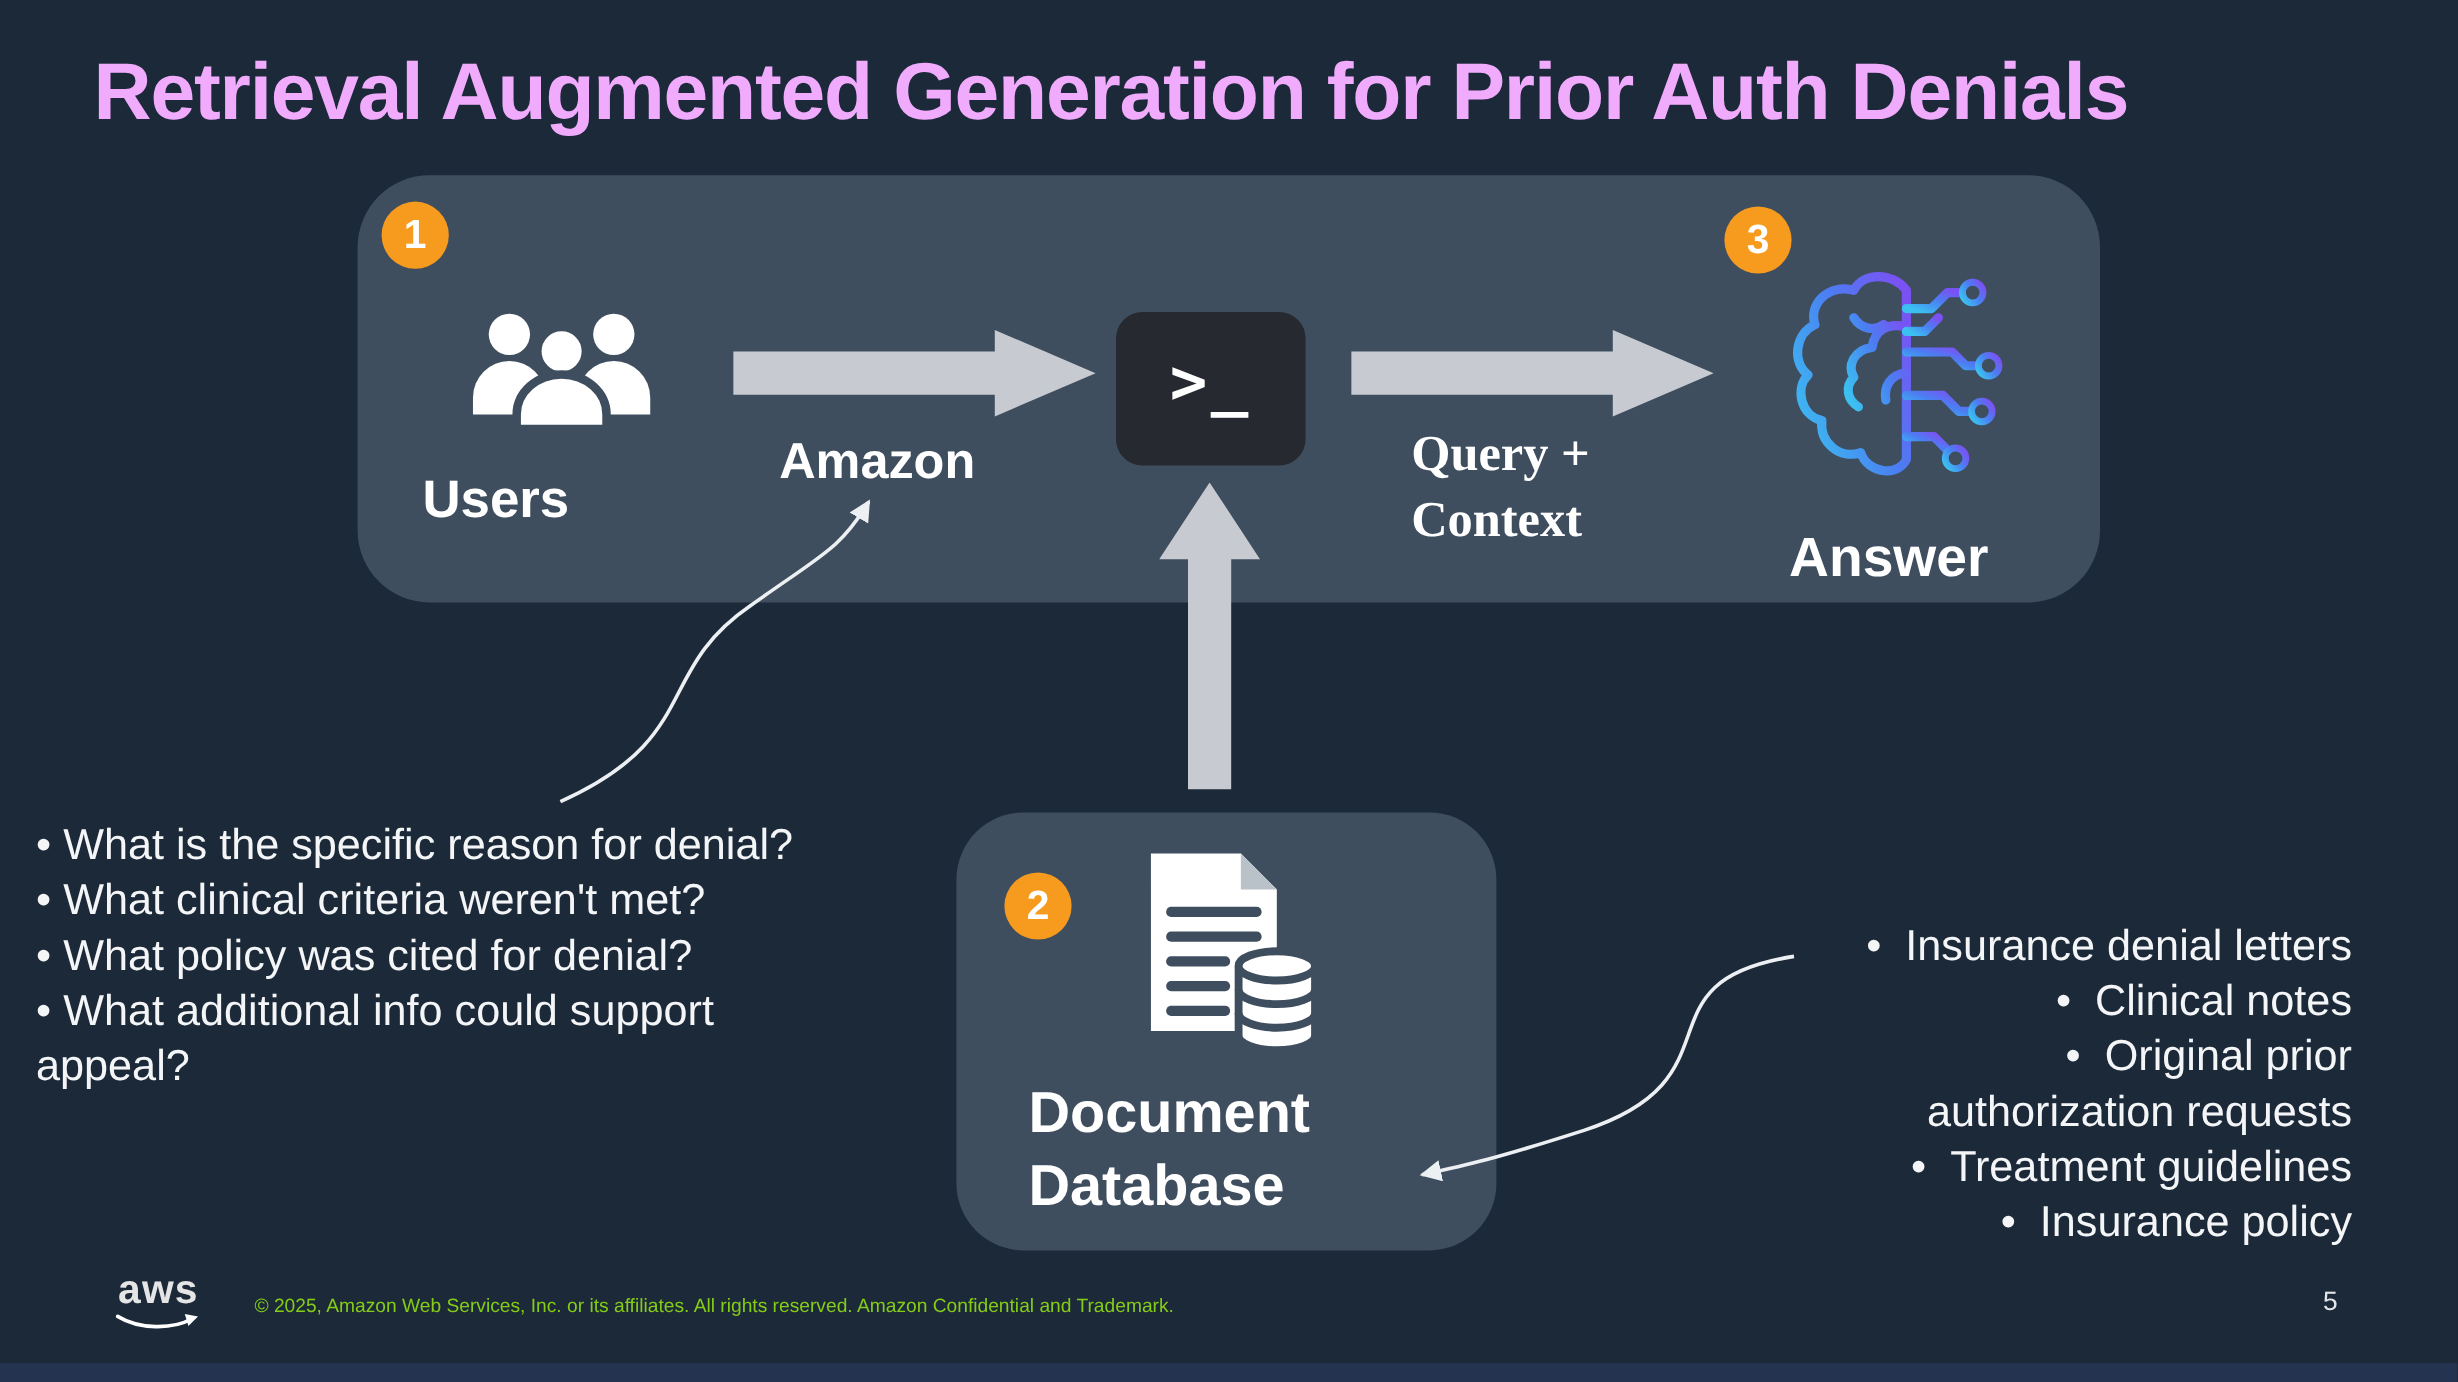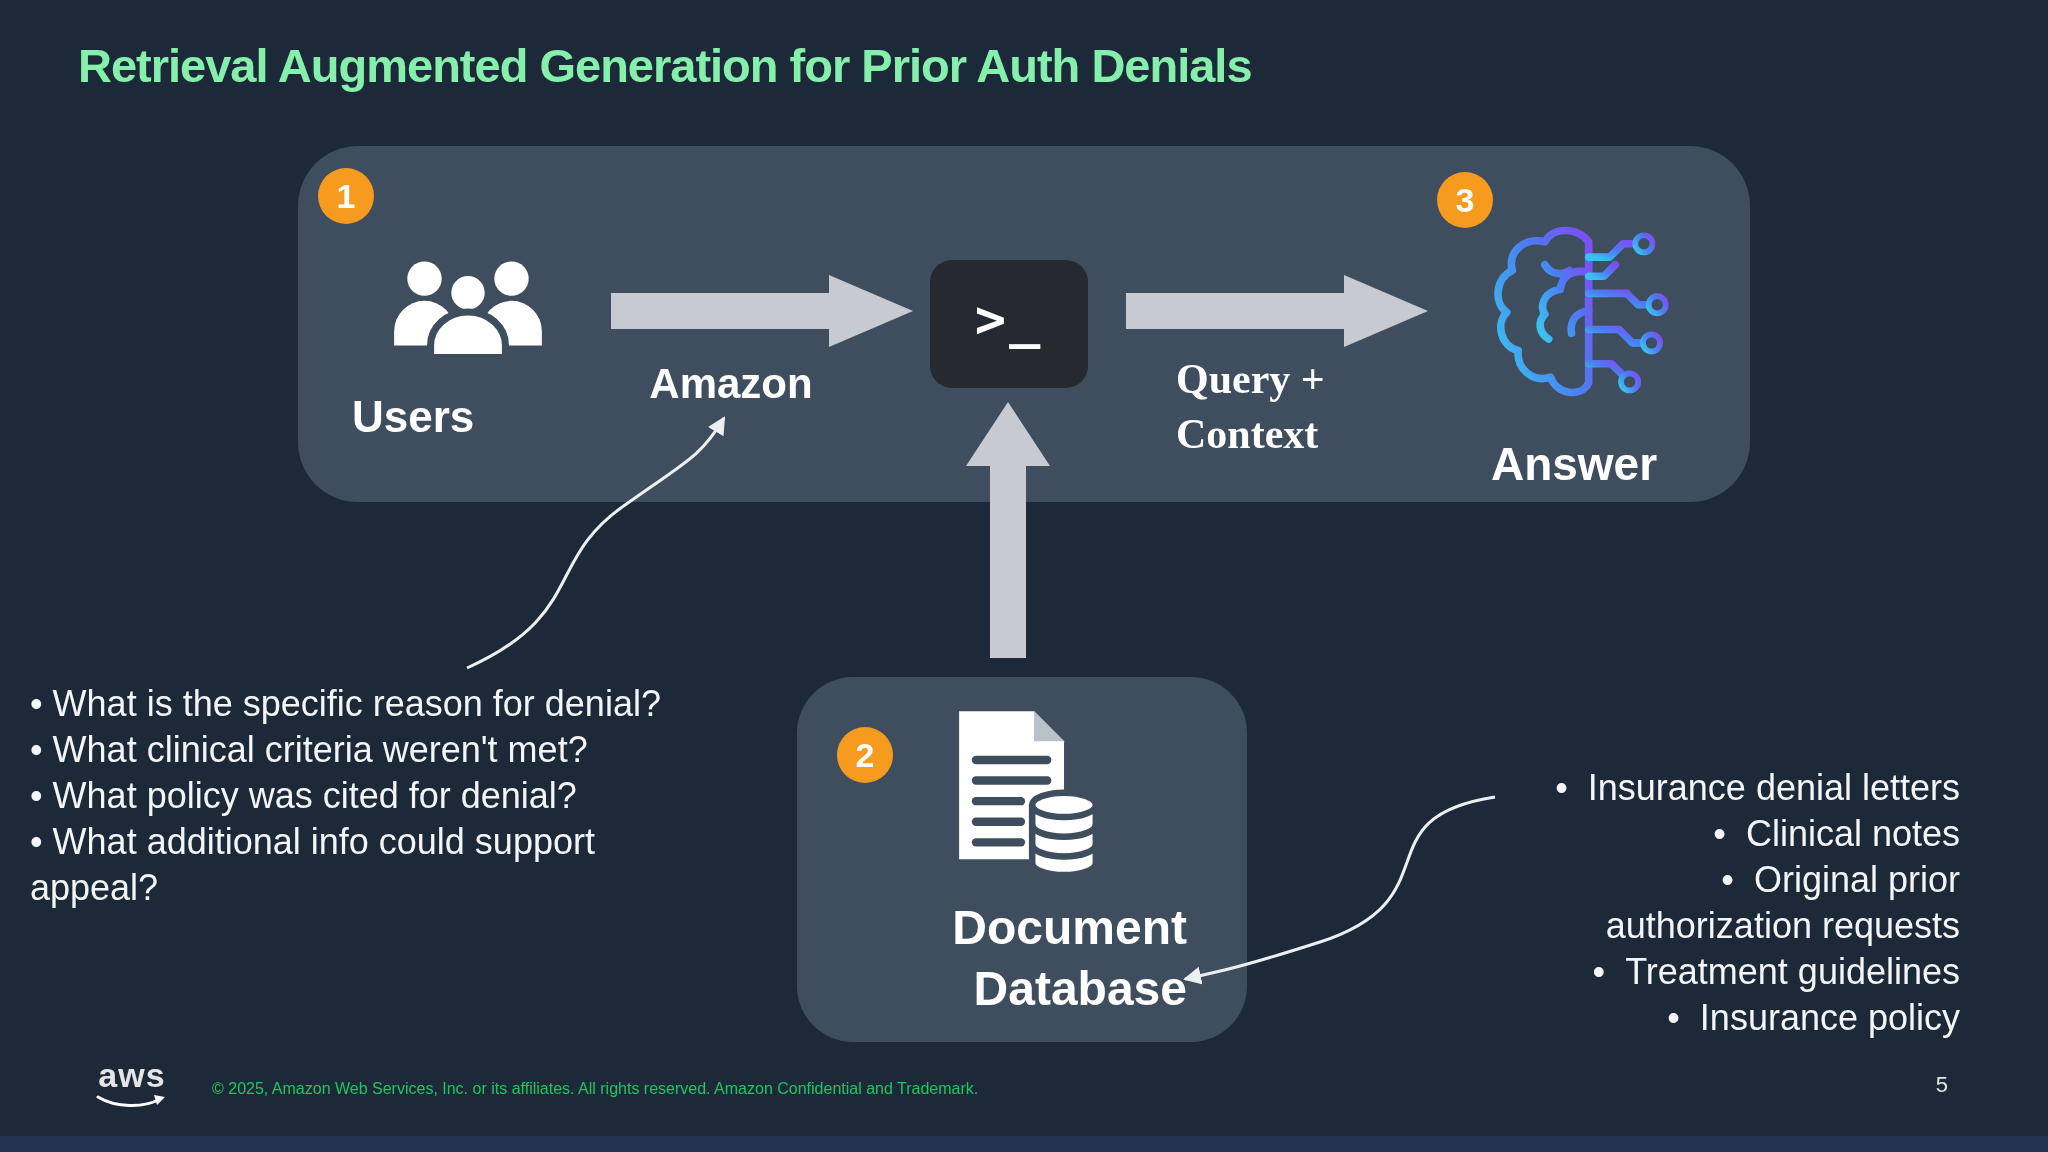--- a/index.html
+++ b/index.html
@@ -7,21 +7,21 @@
   body {
     background: var(--background, #1c2939);
     font-family: "Liberation Sans", "DejaVu Sans", sans-serif;
     color:#f2f5f7;
     overflow:hidden;
   }
   .slide { position:relative; width:2048px; height:1152px; }
   .abs { position:absolute; }
 
   .page-title {
-    font-size:47px; font-weight:800; color:#86efac; letter-spacing:-1px;
+    font-size:67px; font-weight:800; color:#f0abfc; letter-spacing:-1px;
     white-space:nowrap;
   }
   .panel { background: var(--panel, #3f4e5f); }
   .badge {
     width:56px; height:56px; border-radius:50%;
     background: var(--badge-orange, #f79b1e);
     color:#fff; font-weight:700; font-size:34px;
     display:flex; align-items:center; justify-content:center;
     z-index:4;
   }
@@ -43,21 +43,21 @@
   .left-bullets li.wrap { white-space:normal; max-width:660px; }
   .right-bullets { text-align:right; }
   .right-bullets li::before { content:"\2022\00a0\00a0"; }
   .right-bullets li.wrap { white-space:normal; max-width:420px; margin-left:auto; }
 
   .connectors { position:absolute; inset:0; z-index:6; pointer-events:none; }
 
   .aws-logo-text {
     font-weight:700; font-size:34px; color:#e5e5e5; letter-spacing:1px; line-height:1;
   }
-  .copyright { font-size:16px; color:#22c55e; white-space:nowrap;text-align:center; }
+  .copyright { font-size:16px; color:#84cc16; white-space:nowrap;text-align:center; }
   .page-number { font-size:22px; color:#e3e7ea; }
   .bottom-strip { position:absolute; left:0; bottom:0; width:100%; height:16px; background:#243450; }
 </style>
 </head>
 <body>
 
 <div class="slide">
 
   <h1 class="abs page-title" style="left:78px; top:38px;">Retrieval Augmented Generation for Prior Auth Denials</h1>
 
@@ -142,21 +142,21 @@
       <line x1="48" y1="108" x2="96" y2="108"></line>
       <line x1="48" y1="130" x2="96" y2="130"></line>
       <line x1="48" y1="152" x2="96" y2="152"></line>
     </g>
     <g>
       <path d="M108,112 v62 a34,13 0 0 0 68,0 v-62" fill="#ffffff" stroke="#3f4e5f" stroke-width="7"></path>
       <ellipse cx="142" cy="112" rx="34" ry="13" fill="#ffffff" stroke="#3f4e5f" stroke-width="7"></ellipse>
       <path d="M108,133 a34,13 0 0 0 68,0 M108,154 a34,13 0 0 0 68,0" fill="none" stroke="#3f4e5f" stroke-width="7"></path>
     </g>
   </svg>
-  <div class="abs" style="left:797px; top:898px; width:450px; text-align:right;">
+  <div class="abs" style="left:797px; top:898px; width:450px; text-align:left;">
     <div class="flow-label" style="font-size:48px; line-height:1.27; max-width:330px; margin:0 auto;">Document Database</div>
   </div>
 
   <ul class="abs bullets left-bullets" style="left:30px; top:681px; width:730px;">
     <li>What is the specific reason for denial?</li>
     <li>What clinical criteria weren't met?</li>
     <li>What policy was cited for denial?</li>
     <li class="wrap">What additional info could support appeal?</li>
   </ul>
 

